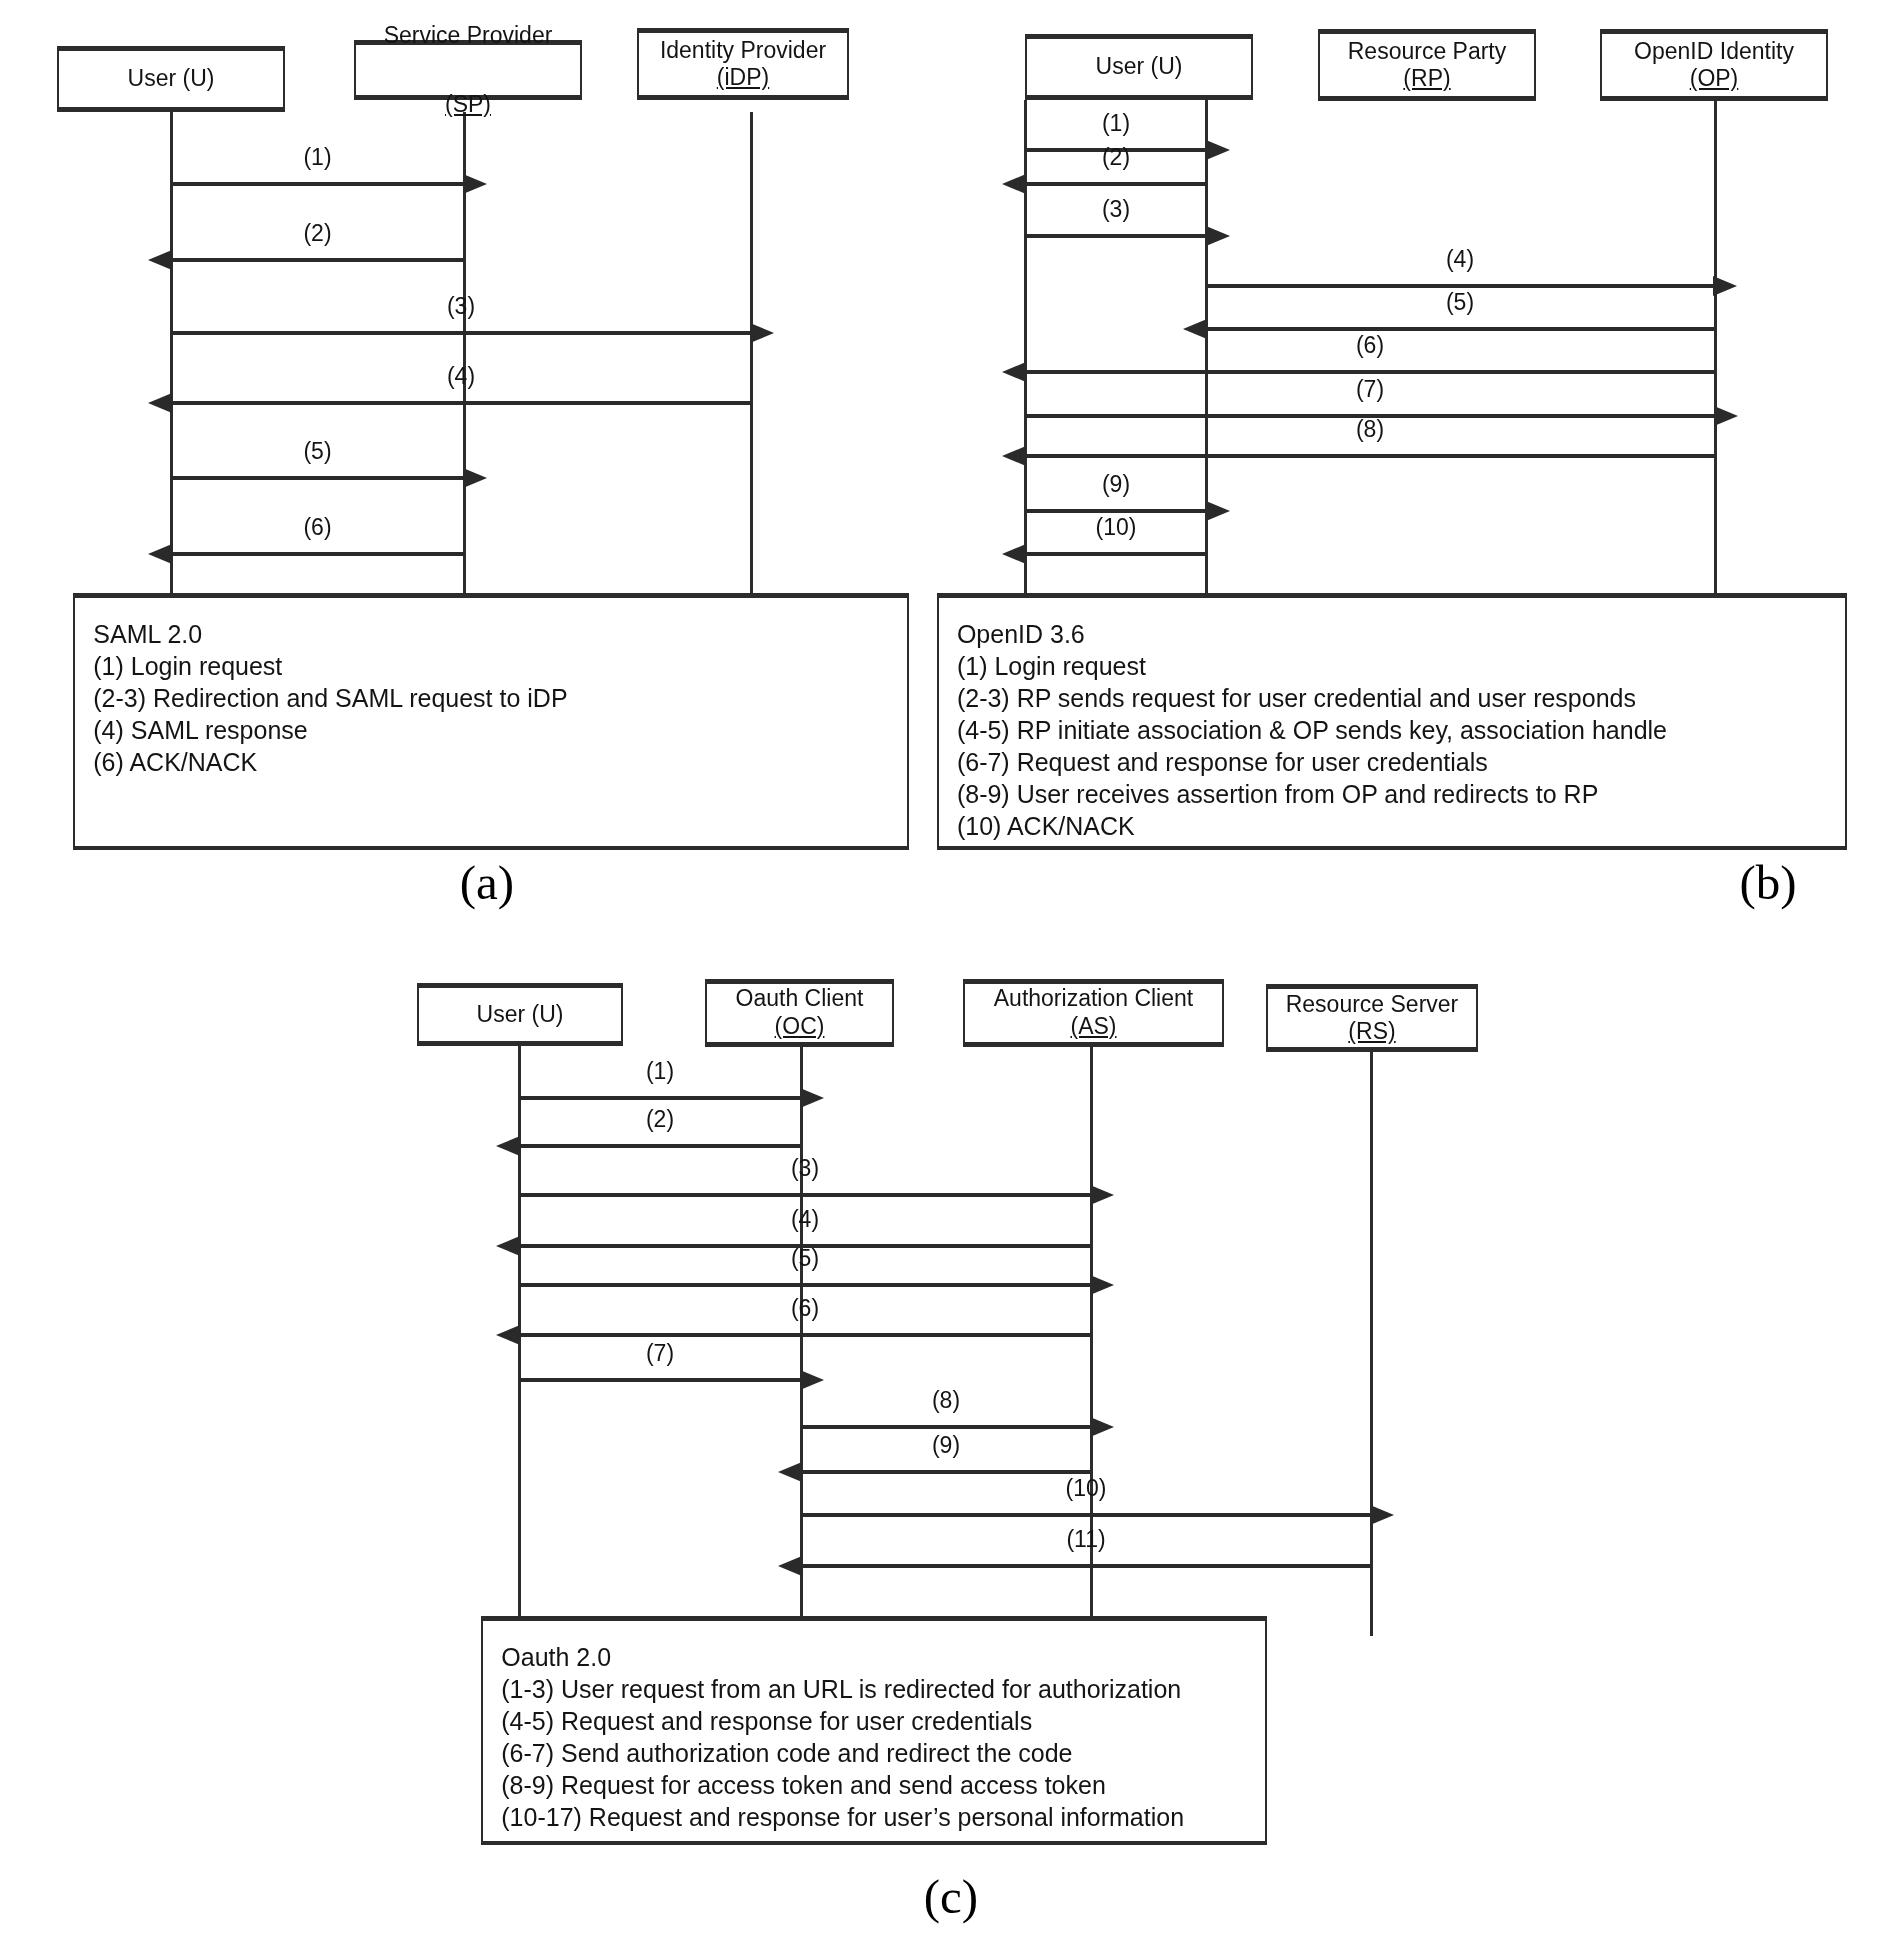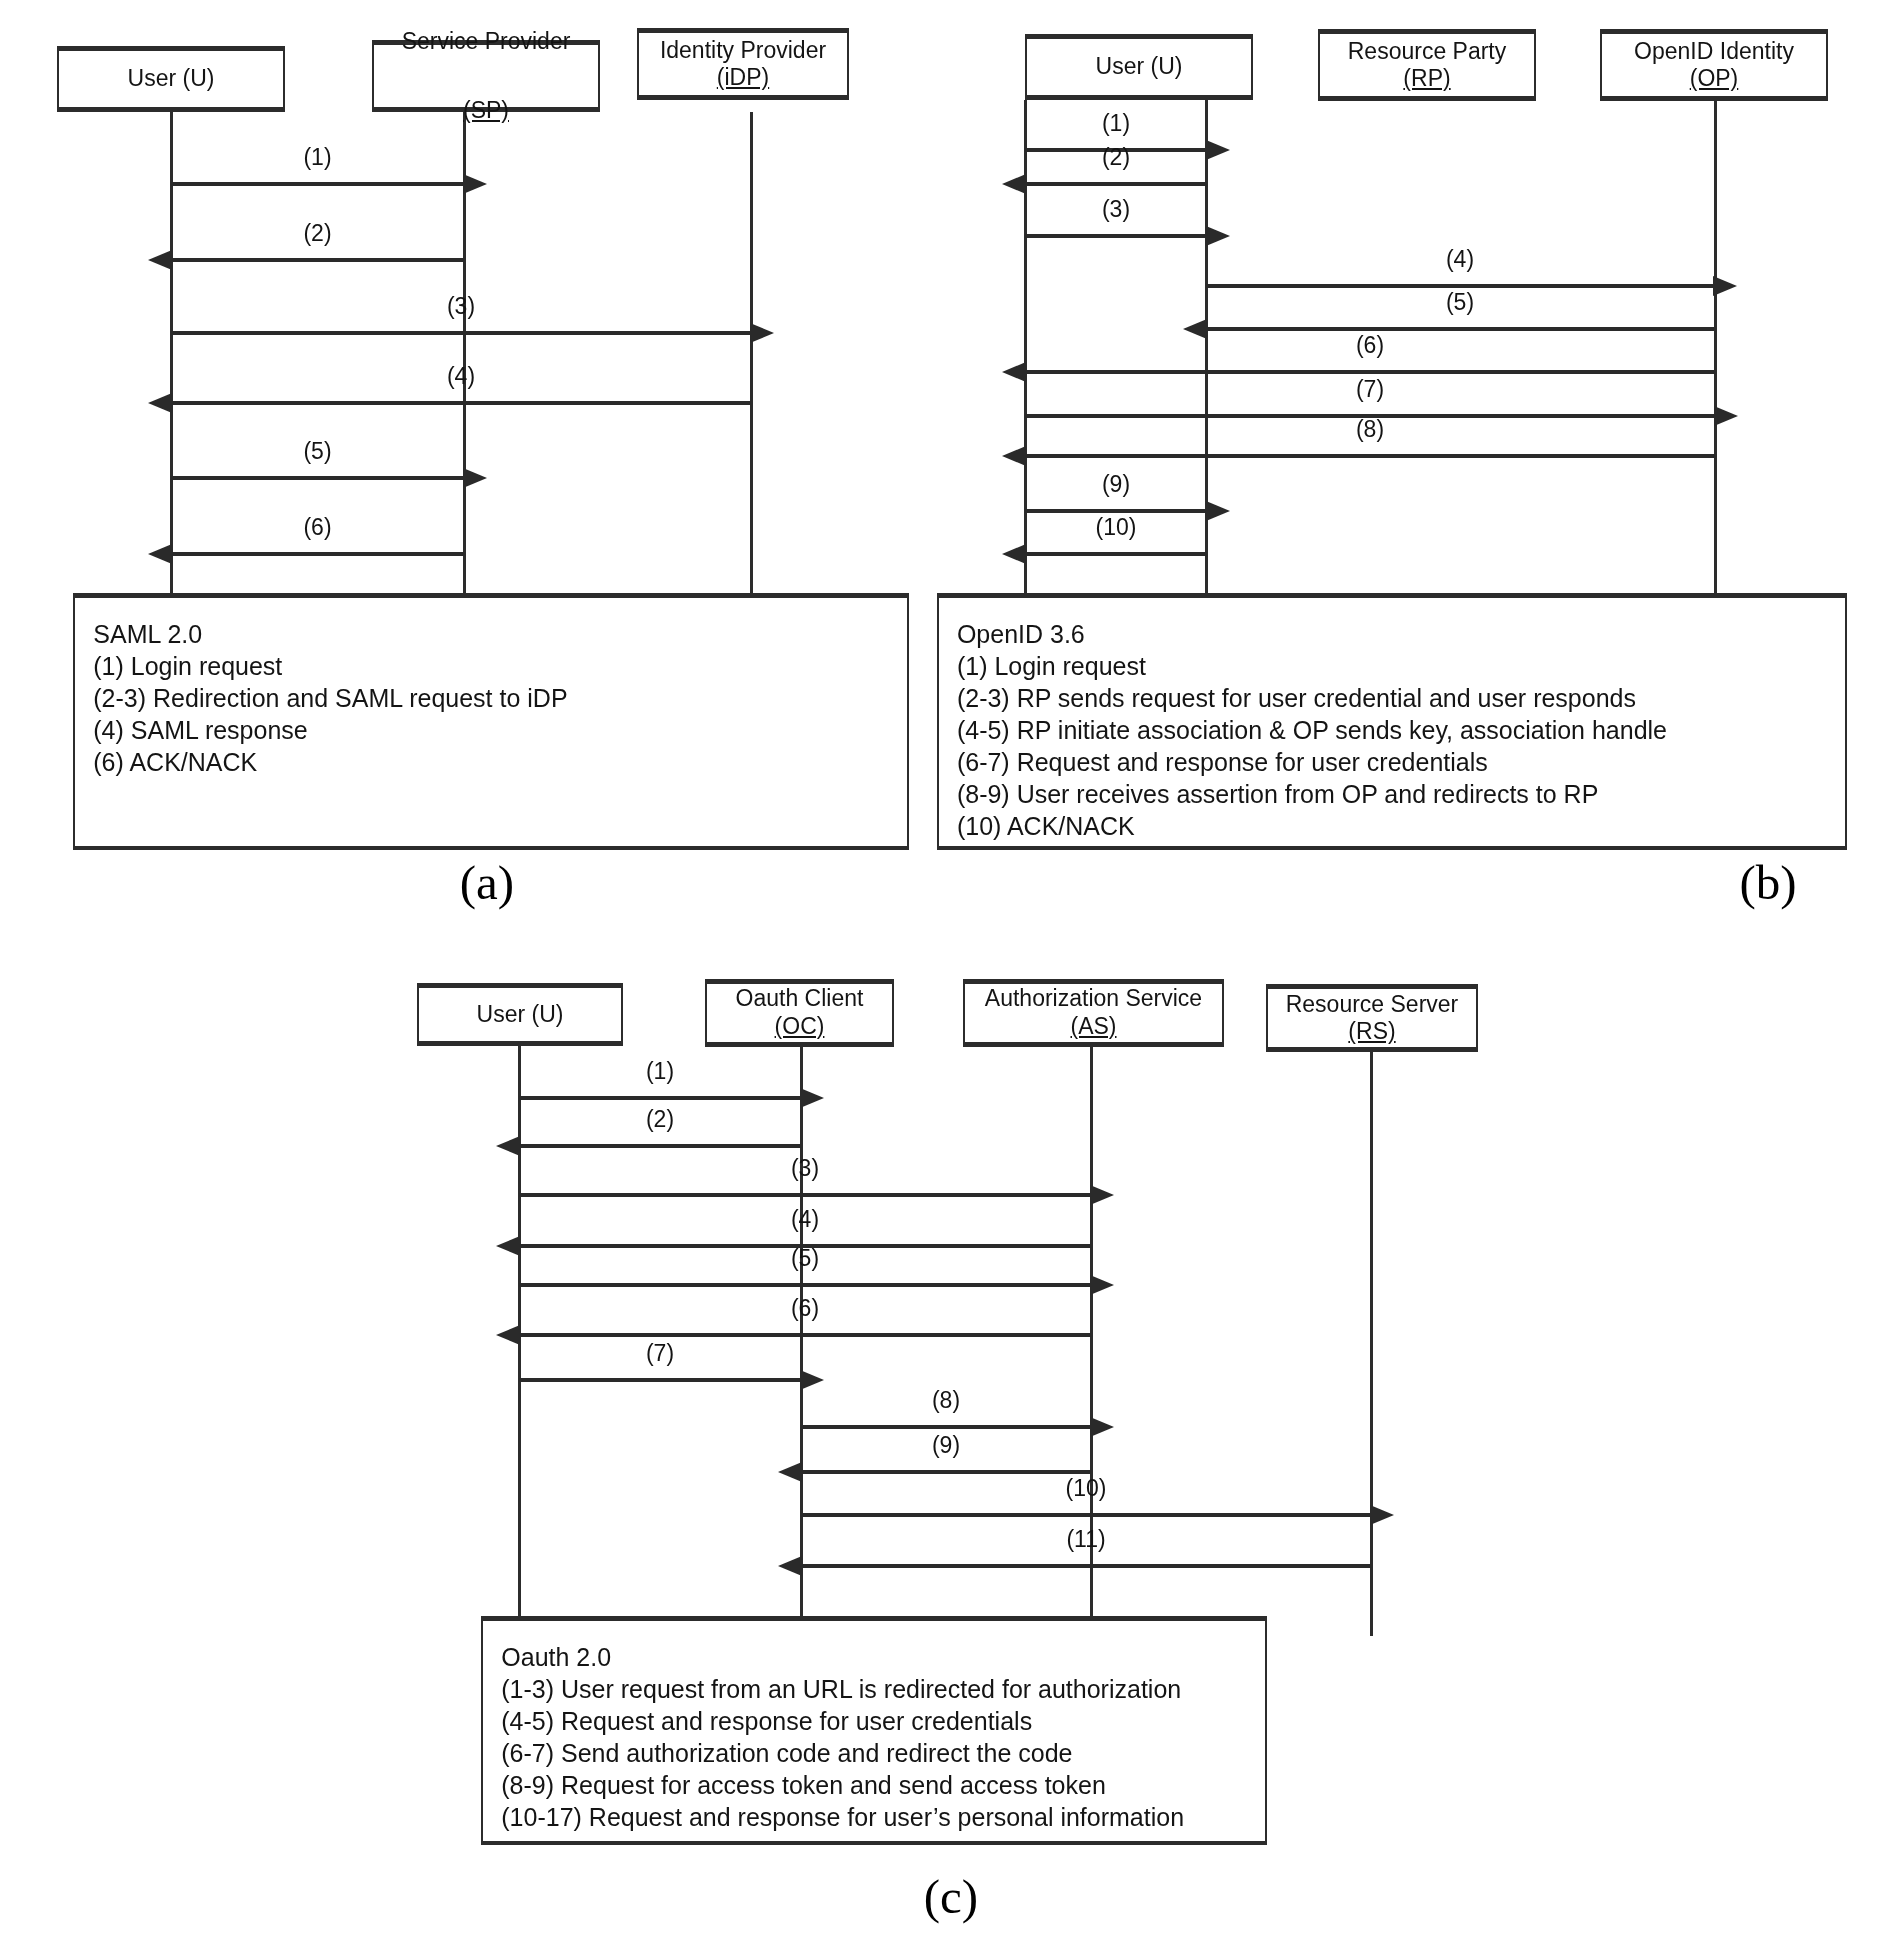--- a/index.html
+++ b/index.html
@@ -101,21 +101,21 @@
   }
 </style>
 </head>
 <body>
 
 <div class="panel" style="left:0;top:0;width:928px;height:928px;">
 
   <div class="actor" style="left:57px;top:46px;width:228px;height:66px;">
     <span>User (U)</span>
   </div>
-  <div class="actor" style="left:372px;top:40px;width:228px;height:72px;gap:42px;">
+  <div class="actor" style="left:354px;top:40px;width:228px;height:60px;gap:42px;">
     <span>Service Provider</span>
     <span class="l2">(SP)</span>
   </div>
   <div class="actor" style="left:637px;top:28px;width:212px;height:72px;">
     <span>Identity Provider</span>
     <span class="l2">(iDP)</span>
   </div>
 
   <div class="lifeline" style="left:170px;top:112px;height:484px;"></div>
   <div class="lifeline" style="left:463px;top:112px;height:484px;"></div>
@@ -250,21 +250,21 @@
 <div class="panel" style="left:0;top:974px;width:1886px;height:981px;">
 
   <div class="actor" style="left:417px;top:8.6px;width:206px;height:63px;">
     <span>User (U)</span>
   </div>
   <div class="actor" style="left:705px;top:4.6px;width:189px;height:68px;">
     <span>Oauth Client</span>
     <span class="l2">(OC)</span>
   </div>
   <div class="actor" style="left:963px;top:4.6px;width:261px;height:68px;">
-    <span>Authorization Service</span>
+    <span>Authorization Client</span>
     <span class="l2">(AS)</span>
   </div>
   <div class="actor" style="left:1266px;top:10.3px;width:212px;height:68px;">
     <span>Resource Server</span>
     <span class="l2">(RS)</span>
   </div>
 
   <div class="lifeline" style="left:518px;top:72px;height:590px;"></div>
   <div class="lifeline" style="left:800px;top:72px;height:590px;"></div>
   <div class="lifeline" style="left:1090px;top:72px;height:590px;"></div>

